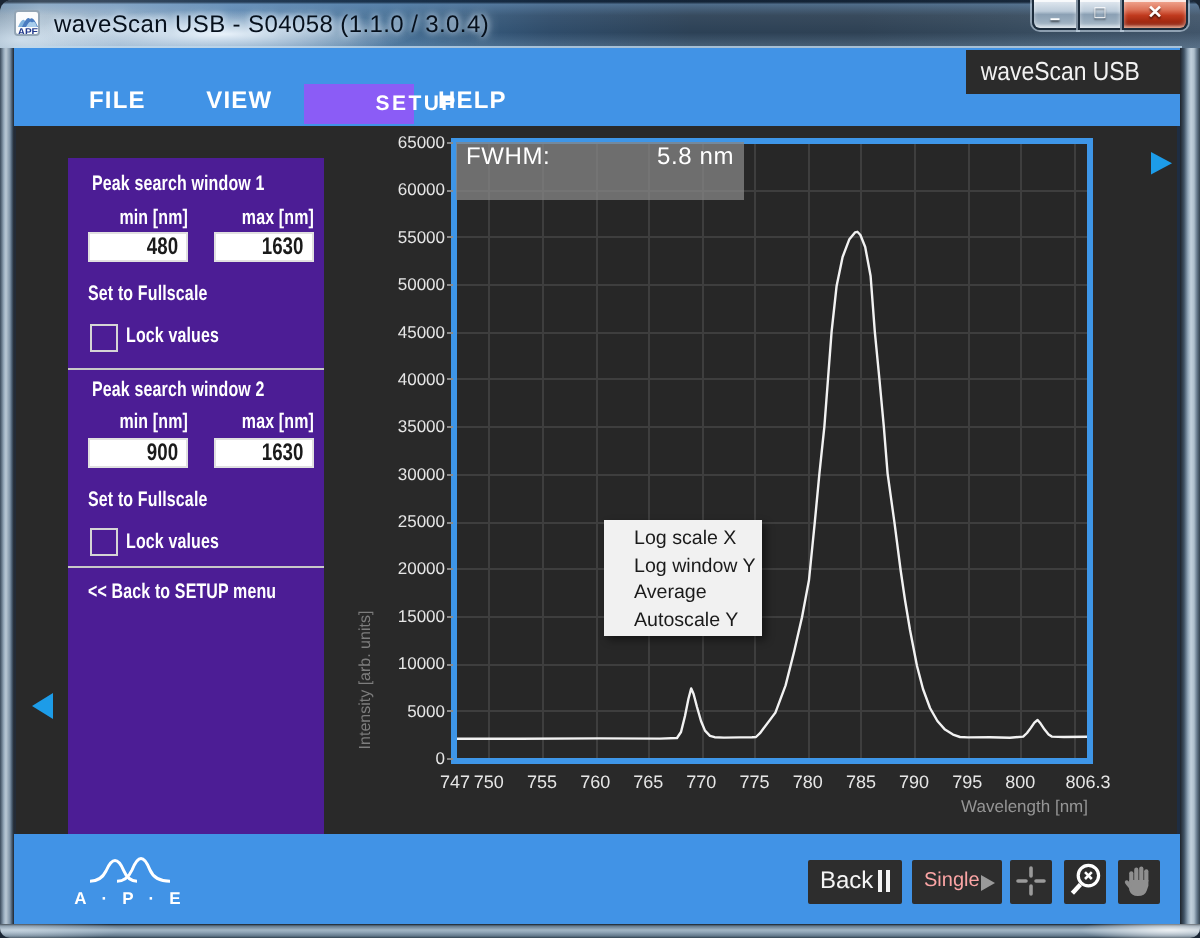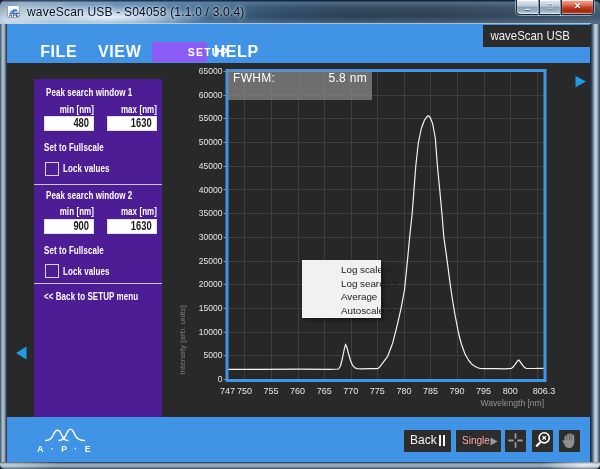--- a/index.html
+++ b/index.html
@@ -34,21 +34,21 @@
   #frame-r{position:absolute;left:590px;top:24px;width:10px;height:438px;
      background:linear-gradient(to right,#1d232b 0,#3f5265 2px,#93a8bb 4px,#c2d1dc 5.5px,#aebfcc 7px,#65798c 8.5px,#33424f 10px);}
   #frame-b{position:absolute;left:0;top:462px;width:600px;height:7px;
      background:
        radial-gradient(ellipse 60px 8px at 585px 3px, rgba(255,255,255,.8), rgba(255,255,255,0) 75%),
        radial-gradient(ellipse 70px 8px at 8px 3px, rgba(230,240,248,.5), rgba(230,240,248,0) 75%),
        linear-gradient(to bottom,#141d26 0,#64798c 1px,#a2b5c4 3px,#91a6b8 4px,#62788b 6px,#31414f 7px);}
   
   #client{position:absolute;left:7px;top:24px;width:583px;height:438px;background:#292929;box-shadow:inset -1.5px -1.5px 0 rgba(22,50,88,.55), inset 1px 0 0 rgba(22,50,88,.3);}
   #menubar{position:absolute;left:0;top:0;width:583px;height:38.5px;background:#4193e6;}
-  .mitem{position:absolute;top:19px;height:18px;font-size:16px;font-weight:bold;color:#fff;letter-spacing:0.6px;transform:translateX(-50%);}
+  .mitem{position:absolute;top:19px;height:18px;font-size:12px;font-weight:bold;color:#fff;letter-spacing:0.6px;transform:translateX(-50%);}
   #setupbox{position:absolute;left:144.8px;top:18px;width:55px;height:20px;background:#8b5cf6;
     text-align:center;line-height:21px;font-size:10.5px;font-weight:bold;color:#fff;letter-spacing:1.2px;padding-left:36px;}
   #wsbox{position:absolute;left:476px;top:1px;width:107px;height:22px;background:#2b2b2b;
     text-align:center;line-height:22px;font-size:13px;color:#f2f2f2;padding-right:12px;}
   
   #panel{position:absolute;left:27px;top:55px;width:128px;height:354.5px;background:#4c1d95;color:#fff;}
   .ptxt{position:absolute;font-size:10.5px;font-weight:bold;color:#fff;white-space:nowrap;letter-spacing:0.1px;transform:scaleX(.76);transform-origin:0 50%;}
   .pr{transform:scaleX(.76);transform-origin:100% 50%;}
   .pbox{position:absolute;width:50px;height:15px;background:#fff;border:1px solid #e0e0e0;
     font-size:12px;font-weight:bold;color:#1a1a1a;text-align:right;line-height:13px;padding-right:4px;}
@@ -56,21 +56,21 @@
   .pcheck{position:absolute;width:14px;height:14px;border:1px solid #d5d5d5;}
   
   #footer{position:absolute;left:0;top:393px;width:583px;height:45px;background:#4193e6;}
   .fbtn{position:absolute;top:13px;height:22px;background:#2d2d2d;border-radius:1px;color:#f5f5f5;}
   
   #overlay{position:absolute;left:228px;top:71px;width:144px;height:29px;background:rgba(133,133,133,.76);
     font-size:12px;color:#fff;padding:1px 5px 0 5px;letter-spacing:0.3px;}
   #overlay .row{position:relative;height:13.5px;line-height:13.5px;}
   #overlay .val{position:absolute;right:0;top:0;}
   #ctxmenu{position:absolute;left:302px;top:260px;width:79px;height:58px;background:#f1f1f1;
-    box-shadow:2px 2px 4px rgba(0,0,0,.45);font-size:9.8px;color:#1b1b1b;padding-top:3px;padding-left:24px;}
+    box-shadow:2px 2px 4px rgba(0,0,0,.45);font-size:9.8px;color:#1b1b1b;padding-top:3px;}
   #ctxmenu div{height:13.6px;line-height:13.6px;padding-left:15px;white-space:nowrap;}
 </style>
 </head>
 <body>
 <div id="win">
   <div id="client">
     <div id="menubar">
       <span class="mitem" style="left:51.7px;">FILE</span>
       <span class="mitem" style="left:112.7px;">VIEW</span>
       <div id="setupbox">SETUP</div>
@@ -229,21 +229,21 @@
     <path id="spectrum" fill="none" stroke="#f2f2f2" stroke-width="1.2" stroke-linejoin="round" d="M228.5 369.4 L260.0 369.4 L300.0 369.2 L330.0 369.3 L338.5 369.0 L340.5 366.0 L342.5 358.0 L344.2 349.5 L345.6 344.2 L346.8 347.0 L348.5 353.5 L350.5 360.5 L352.5 365.3 L355.0 367.9 L357.3 368.6 L362.0 368.8 L370.0 368.7 L376.0 368.6 L378.0 368.5 L380.0 366.6 L387.7 356.3 L392.8 342.7 L397.1 325.6 L401.0 308.6 L404.5 290.0 L407.4 261.1 L409.7 236.8 L412.2 213.2 L414.0 189.5 L415.8 165.8 L418.3 143.0 L421.3 128.5 L424.6 119.8 L427.5 116.2 L428.7 115.9 L430.2 117.5 L432.6 123.5 L435.3 138.0 L437.4 165.8 L439.7 189.5 L441.9 213.2 L443.8 236.8 L447.2 261.1 L450.3 285.0 L452.5 300.0 L455.0 315.0 L458.5 333.0 L461.5 344.5 L465.0 354.0 L468.7 360.5 L472.5 364.8 L476.5 367.3 L480.0 368.5 L484.0 368.7 L495.0 368.6 L505.0 368.9 L511.6 368.3 L513.5 366.5 L515.5 363.8 L517.2 361.3 L518.8 360.0 L520.3 361.8 L522.3 364.8 L524.3 367.2 L525.9 368.3 L532.0 368.5 L543.5 368.4"></path>
     <polygon points="575.5,76 586,81.6 575.5,87.2" fill="#1d9ce8"></polygon>
     <polygon points="26.5,346.5 26.5,359.5 16,353" fill="#1d9ce8"></polygon>
   </svg>
 
   <div id="overlay">
     <div class="row">FWHM:<span class="val">5.8 nm</span></div>
   </div>
   <div id="ctxmenu">
     <div>Log scale X</div>
-    <div>Log search Y</div>
+    <div>Log window Y</div>
     <div>Average</div>
     <div>Autoscale Y</div>
   </div>
 
   <div id="titlebar">
     <div class="lightline"></div>
     <div id="apeicon">
       <svg width="12" height="12" viewBox="0 0 12 12" style="position:absolute;left:0px;top:0px;">
         <path d="M1 7.5 Q3.2 2.5 4.5 4.5 L6 7.5 Z" fill="#7fb2de"></path>
         <path d="M3 7.5 Q5.6 1.5 7 3.5 Q8.6 1.8 11 7.5 Z" fill="#4a7cc0"></path>

